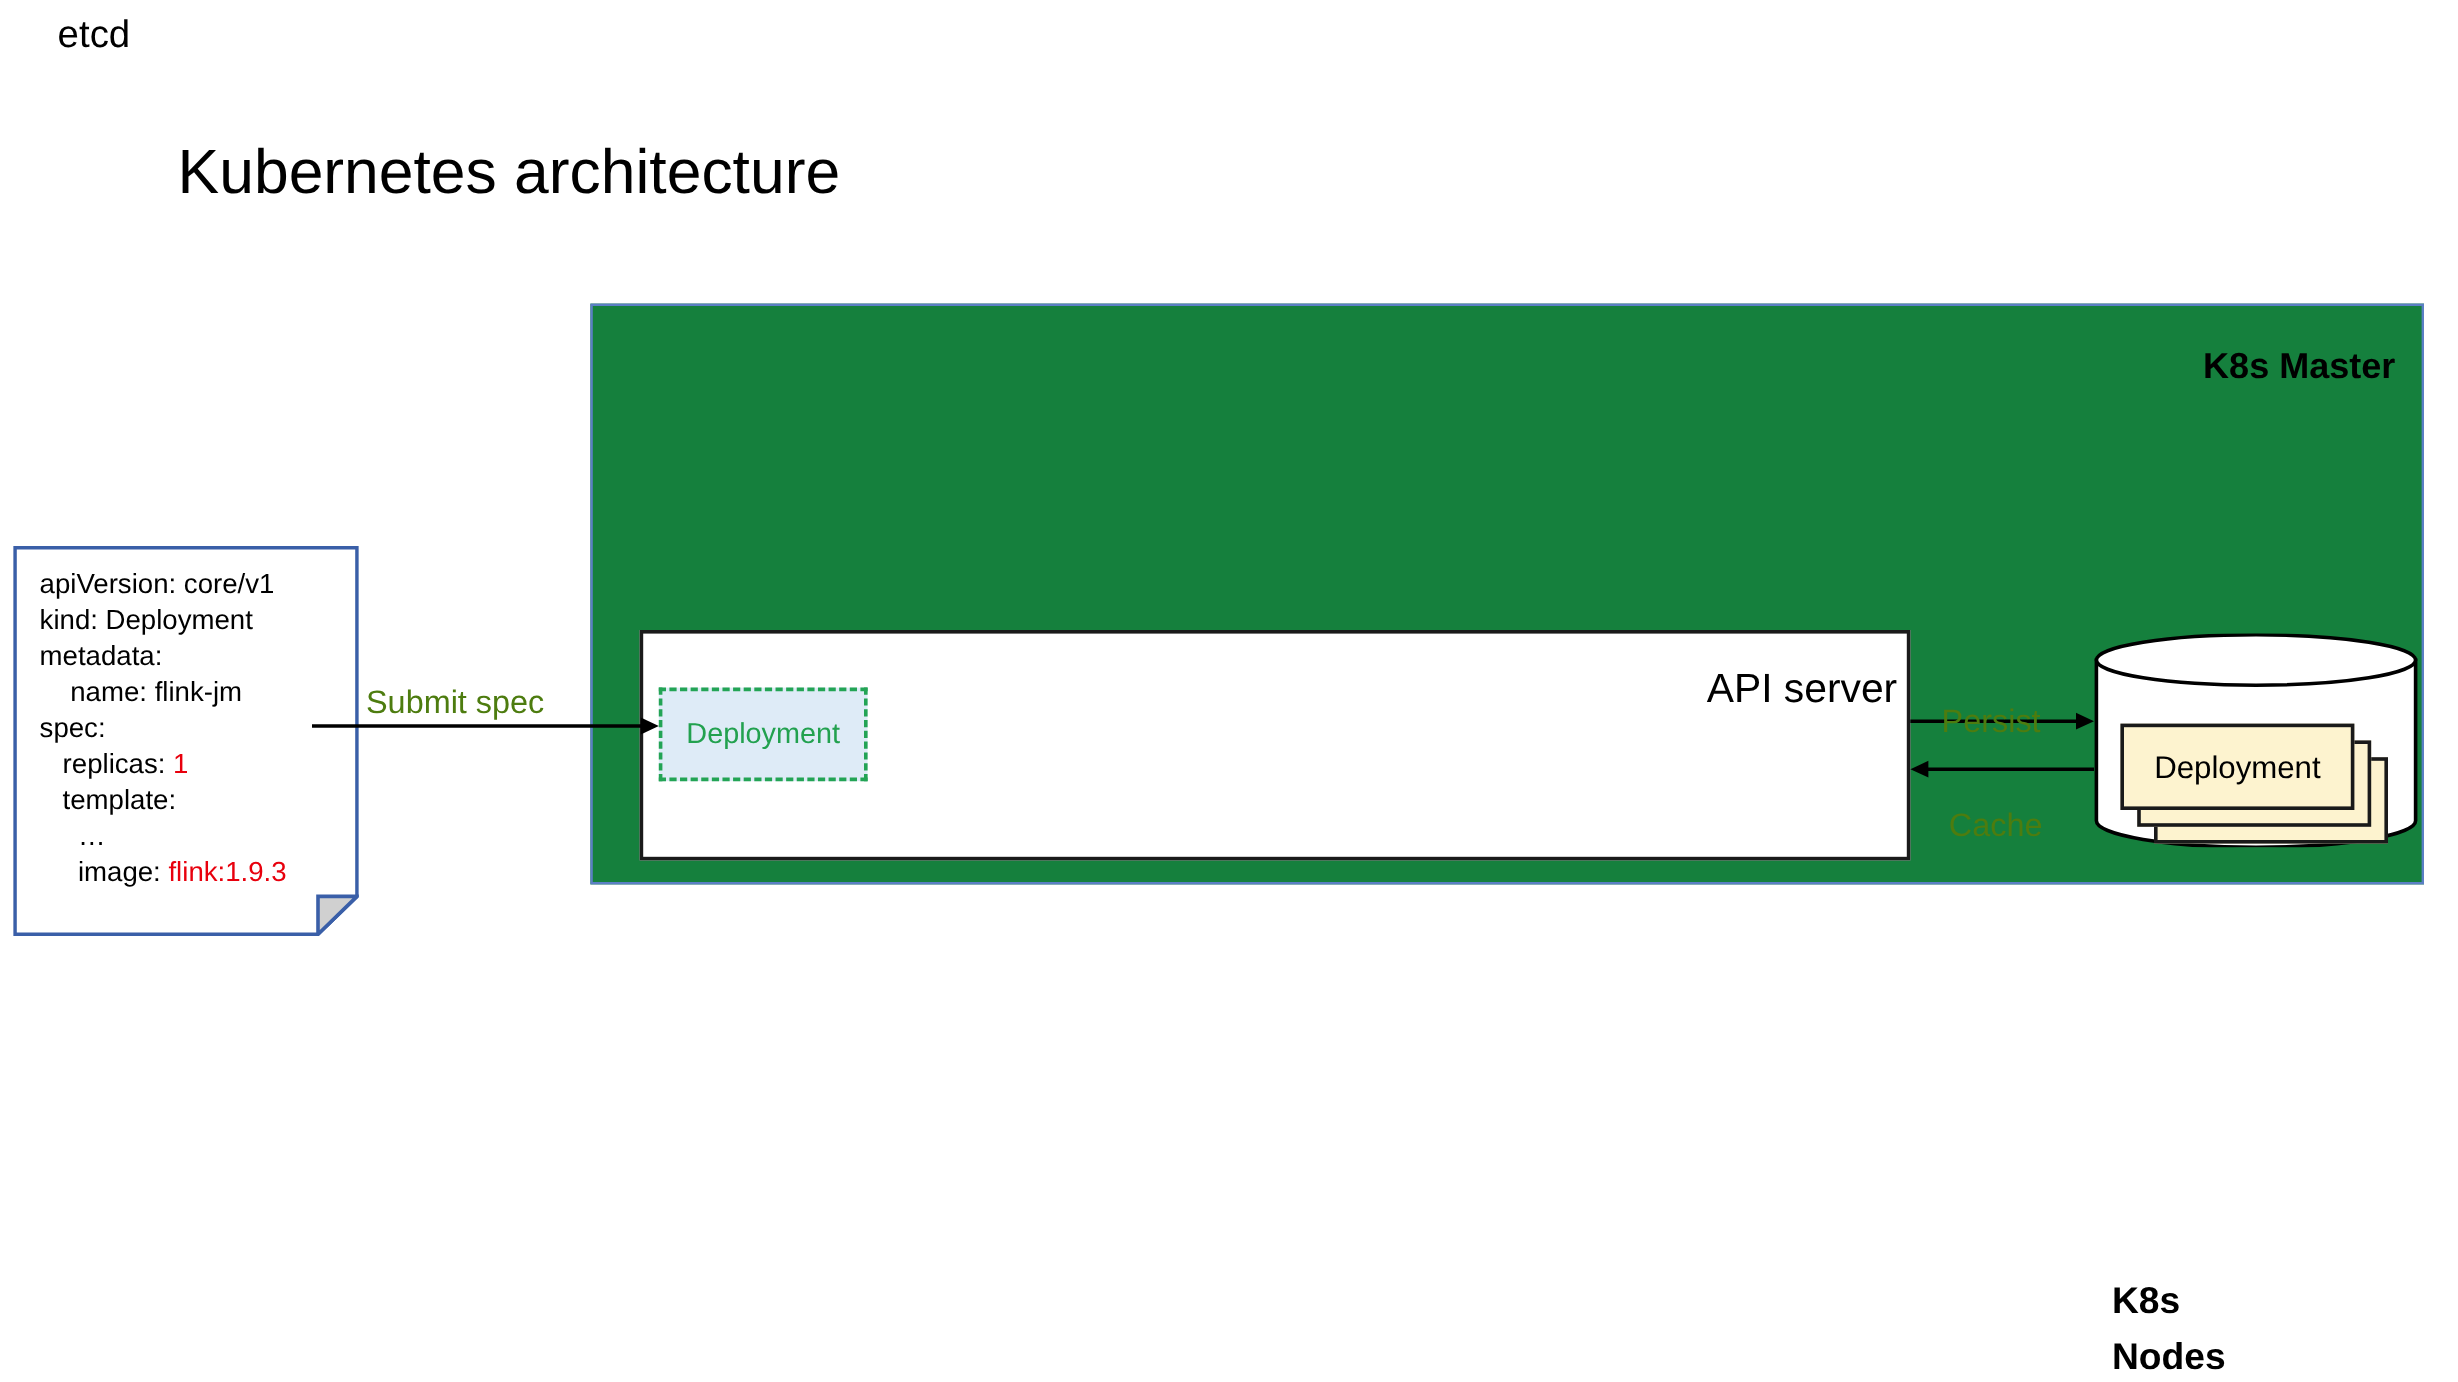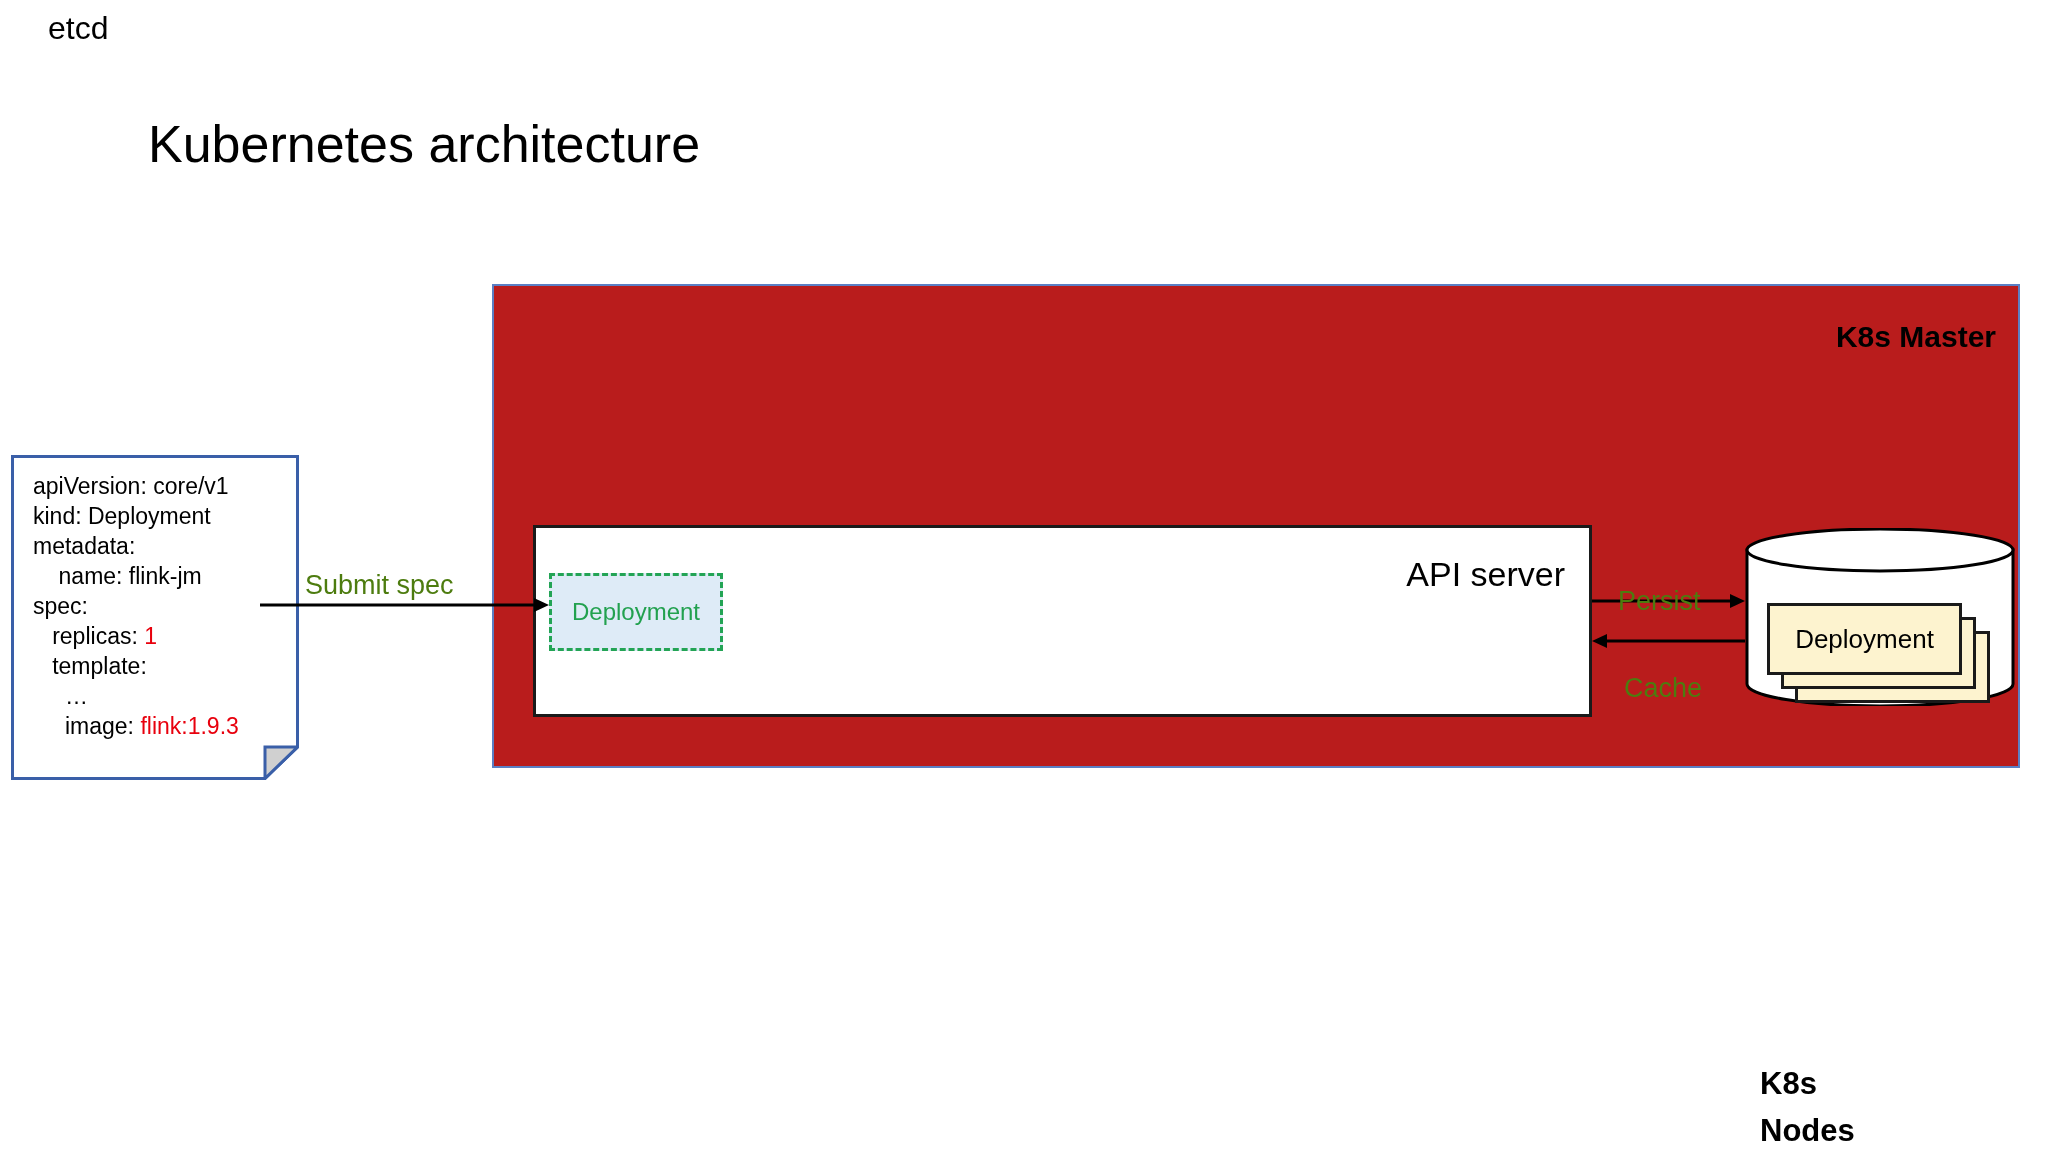--- a/index.html
+++ b/index.html
@@ -50,24 +50,24 @@
     line-height: 30px;
     white-space: pre;
     color: #000000;
   }
   .yaml-val-red { color: #e8000d; }
 
   
   #k8s-master-panel {
     position: absolute;
     left: 492px;
-    top: 284px;
+    top: 253px;
     width: 1528px;
     height: 484px;
-    background: #b91c1c;
+    background: #15803d;
     border: 2px solid #5b7fc4;
     box-sizing: border-box;
   }
   #k8s-master-label {
     position: absolute;
     right: 22px;
     top: 34px;
     font-size: 30px;
     font-weight: bold;
     white-space: nowrap;
@@ -80,21 +80,21 @@
     left: 533px;
     top: 525px;
     width: 1059px;
     height: 192px;
     background: #ffffff;
     border: 3px solid #1a1a1a;
     box-sizing: border-box;
   }
   #api-server-label {
     position: absolute;
-    right: 24px;
+    right: 8px;
     top: 27px;
     font-size: 34px;
     white-space: nowrap;
     color: #000000;
   }
 
   
   #deployment-dashed {
     position: absolute;
     left: 549px;

